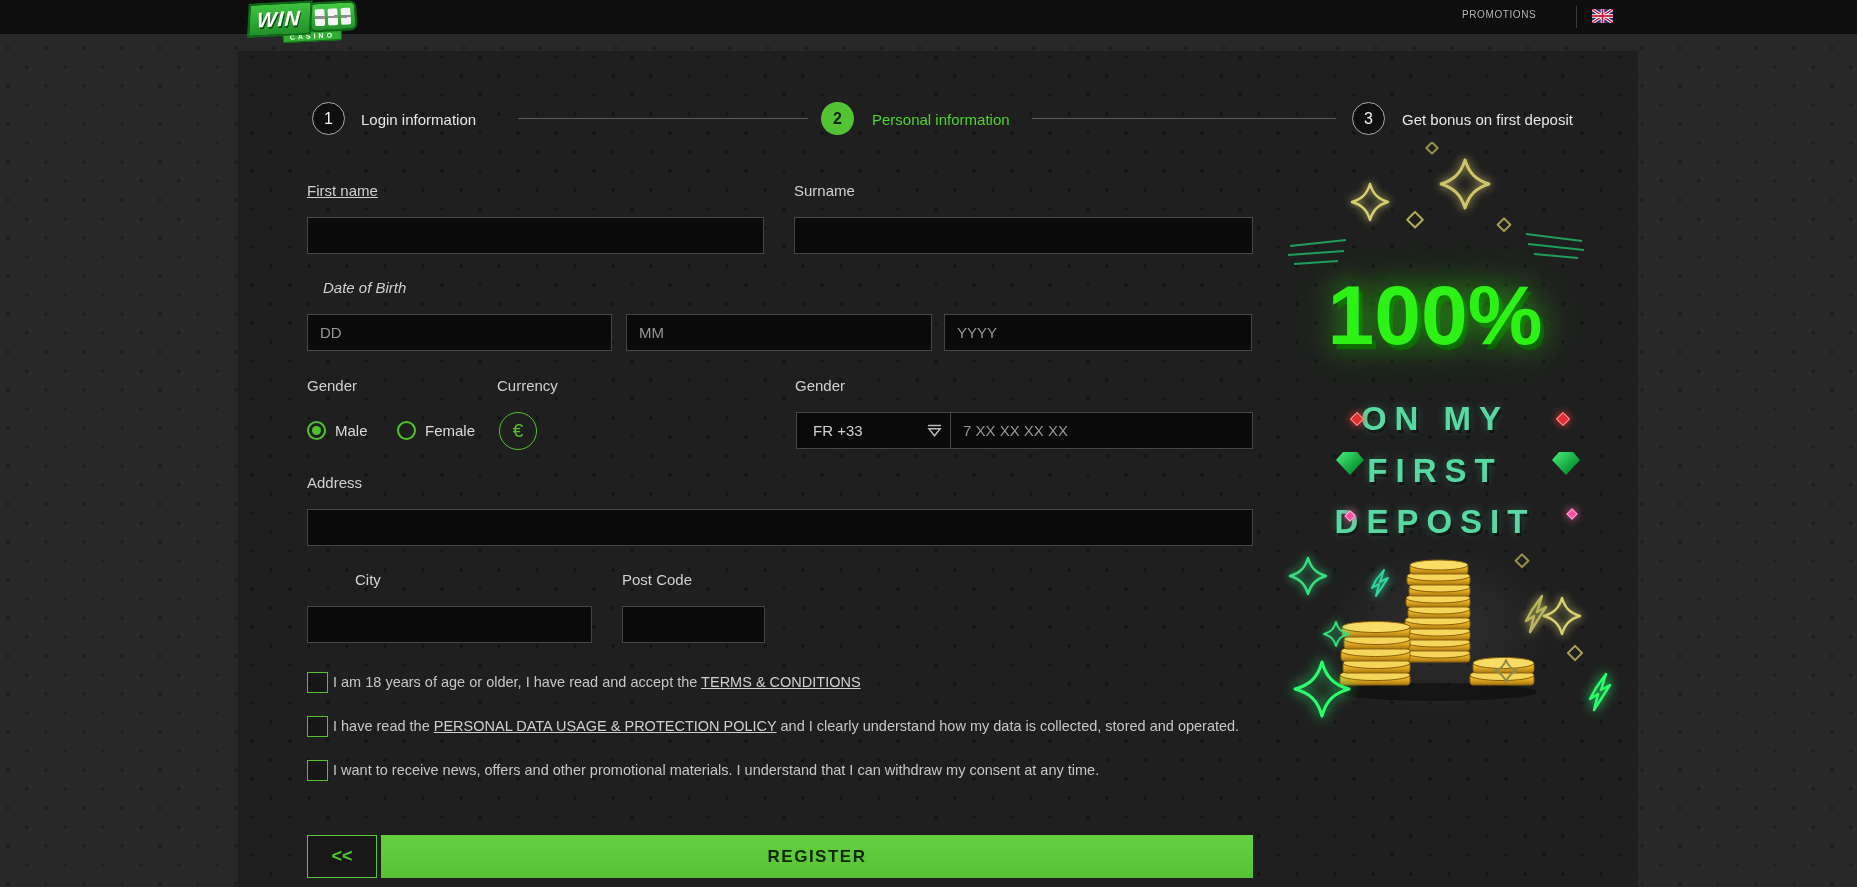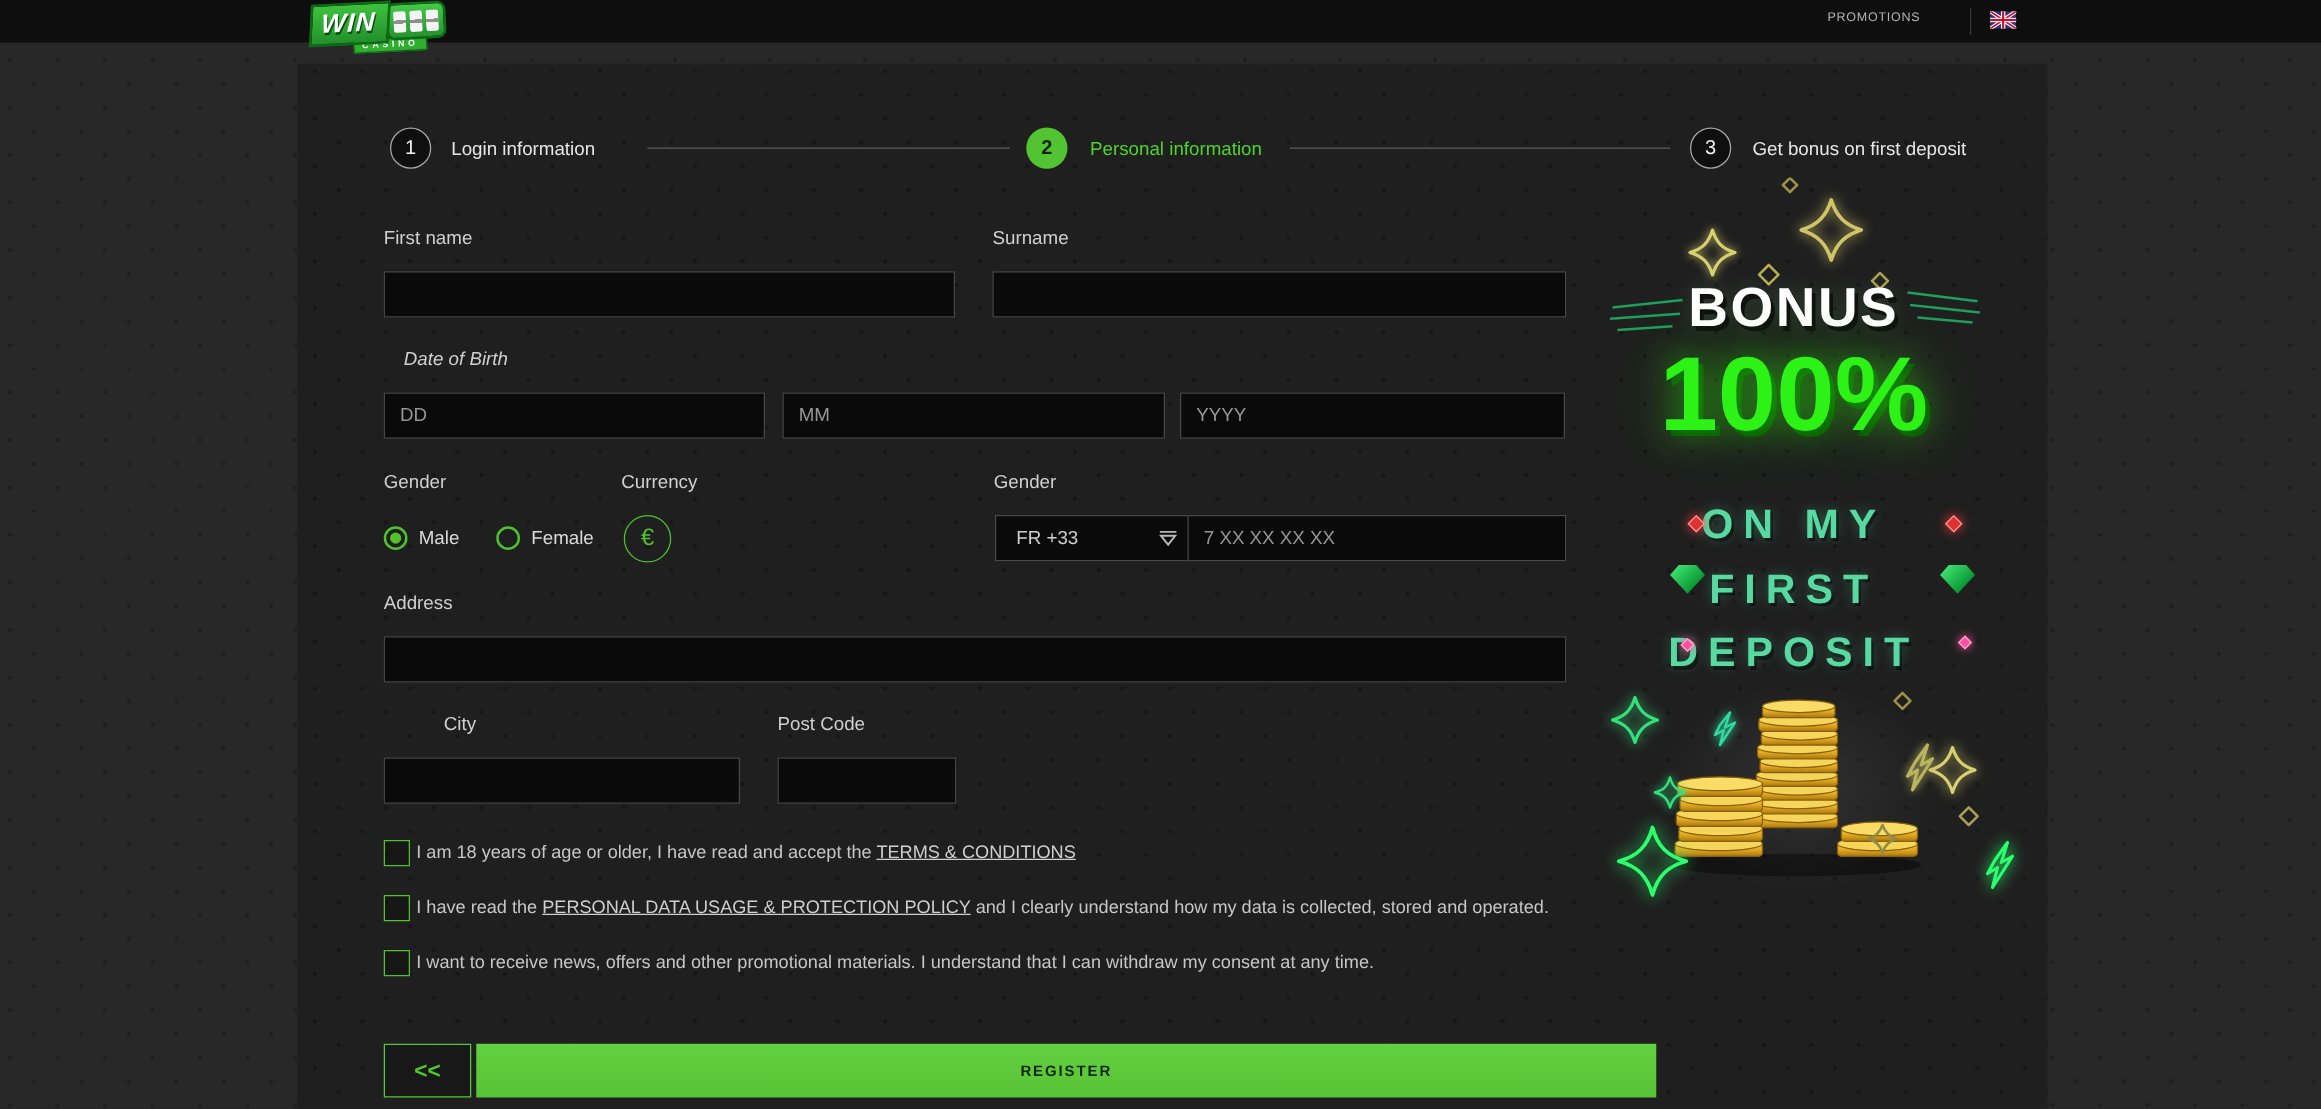--- a/index.html
+++ b/index.html
@@ -64,22 +64,22 @@
   .country-code { font-size:15px; color:#cfcfcf; }
 
   .cb-row { position:absolute; display:flex; align-items:flex-start; gap:5px; }
   .cb-box { width:21px; height:21px; border:1.5px solid #4fc32e; background:rgba(0,0,0,.25); flex:0 0 auto; cursor:pointer; }
   .cb-text { font-size:14.5px; color:#c6c6c6; line-height:21px; }
   .cb-text a { color:#cfcfcf; text-decoration:underline; cursor:pointer; }
 
   .back-btn { position:absolute; width:70px; height:43px; background:#181818; border:1px solid #55c93a;
               color:#50c92e; font-weight:700; font-size:18px; letter-spacing:0px; cursor:pointer;
               display:flex; align-items:center; justify-content:center; font-family:"Liberation Sans",sans-serif; }
-  .register-btn { position:absolute; width:944px; height:43px; background:linear-gradient(#63d041,#57c235);
-                  border:none; color:#0d2607; font-weight:700; font-size:12px; letter-spacing:1.5px;
+  .register-btn { position:absolute; width:872px; height:43px; background:linear-gradient(#63d041,#57c235);
+                  border:none; color:#0d2607; font-weight:700; font-size:17px; letter-spacing:1.5px;
                   cursor:pointer; font-family:"Liberation Sans",sans-serif; }
 
   
   .bonus-title { position:absolute; left:1295px; top:222px; width:280px; text-align:center;
                  font-size:44px; font-weight:700; color:#ffffff; letter-spacing:2px;
                  text-shadow:3px 4px 0 #111, 0 0 16px rgba(160,255,160,.18); }
   .bonus-amount { position:absolute; left:1285px; top:276px; width:300px; text-align:center;
                   font-size:84px; font-weight:800; line-height:.95; color:#2df215;
                   text-shadow:0 0 28px rgba(57,255,20,.55), 0 0 60px rgba(57,255,20,.32), 4px 5px 0 #084d04; }
   .bonus-line { position:absolute; width:270px; left:1300px; text-align:center; font-size:33px; font-weight:700;
@@ -130,21 +130,21 @@
   <div class="step-label" style="left:361px; top:111px;">Login information</div>
   <div class="step-line" style="left:518px; top:118px; width:290px;"></div>
 
   <div class="step-circle step-active" style="left:821px; top:102px;">2</div>
   <div class="step-label active" style="left:872px; top:111px;">Personal information</div>
   <div class="step-line" style="left:1032px; top:118px; width:304px;"></div>
 
   <div class="step-circle step-idle" style="left:1352px; top:102px;">3</div>
   <div class="step-label" style="left:1402px; top:111px;">Get bonus on first deposit</div>
 
-  <div class="flabel" style="left:307px; top:182px;">First name</div>
+  <div class="flabel" style="left:307px; top:182px;text-decoration:underline;">First name</div>
   <input class="tbx" style="left: 307px; top: 217px; width: 457px;">
 
   <div class="flabel" style="left:794px; top:182px;">Surname</div>
   <input class="tbx" style="left: 794px; top: 217px; width: 459px;">
 
   <div class="flabel" style="left:323px; top:279px;font-style:italic;">Date of Birth</div>
   <input class="tbx" style="left: 307px; top: 314px; width: 305px;" placeholder="DD">
   <input class="tbx" style="left: 626px; top: 314px; width: 306px;" placeholder="MM">
   <input class="tbx" style="left: 944px; top: 314px; width: 308px;" placeholder="YYYY">
 
@@ -208,21 +208,20 @@
     </g>
   </svg>
 
   <svg class="abs" style="left:1288px; top:238px;" width="62" height="30" viewBox="0 0 62 30">
     <path d="M2 8 L58 2 M0 17 L56 13 M6 26 L50 23" stroke="#1f9e5c" stroke-width="2" fill="none"></path>
   </svg>
   <svg class="abs" style="left:1522px; top:232px;" width="62" height="30" viewBox="0 0 62 30">
     <path d="M4 2 L60 9 M6 12 L62 18 M12 22 L56 26" stroke="#1f9e5c" stroke-width="2" fill="none"></path>
   </svg>
 
-  <div class="bonus-title">BONUS</div>
   <div class="bonus-amount">100%</div>
 
   <div class="bonus-line" style="top:400px;">ON MY</div>
   <div class="bonus-line" style="top:452px;">FIRST</div>
   <div class="bonus-line" style="top:503px;">DEPOSIT</div>
 
   <div class="gem-sq gem-red" style="left:1352px; top:414px;"></div>
   <div class="gem-sq gem-red" style="left:1558px; top:414px;"></div>
   <div class="emerald" style="left:1336px; top:452px;"></div>
   <div class="emerald" style="left:1552px; top:452px;"></div>

